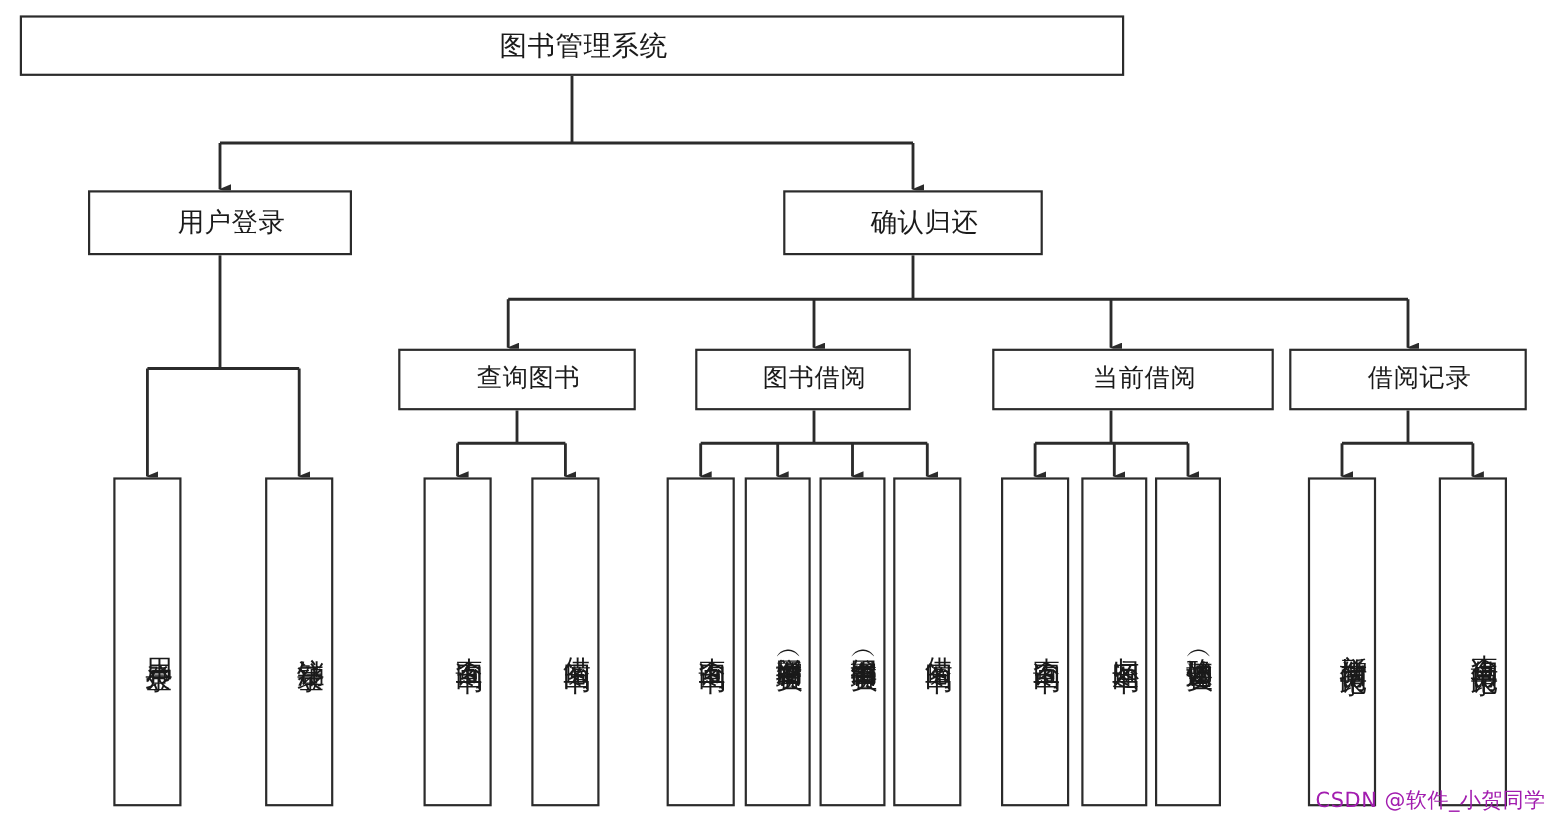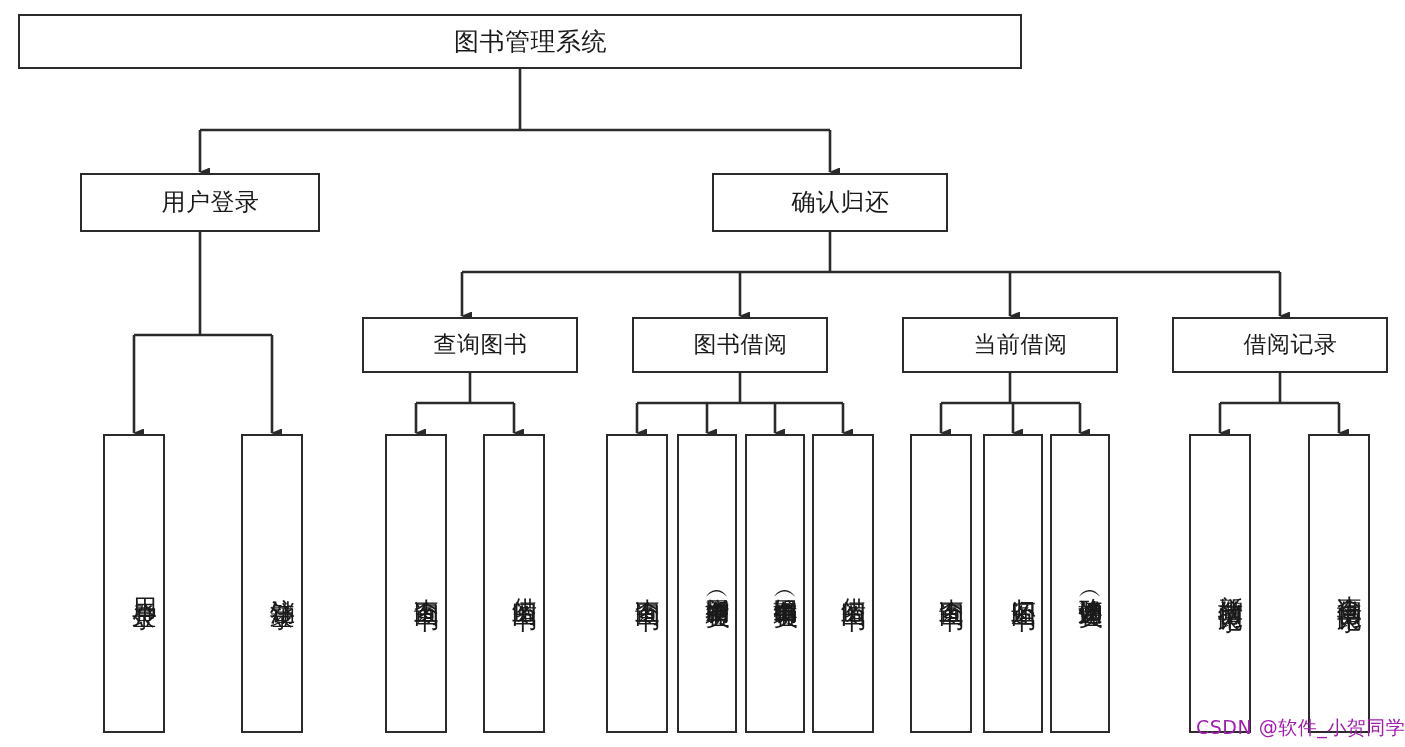--- a/index.html
+++ b/index.html
@@ -124,21 +124,21 @@
       </div>
       <div class="node-box lvl1" style="left: 712px; top: 173px; width: 236px; height: 59px;">
         <span class="node-label">确认归还</span>
       </div>
       <div class="node-box lvl2" style="left: 362px; top: 317px; width: 216px; height: 56px;">
         <span class="node-label">查询图书</span>
       </div>
       <div class="node-box lvl2" style="left: 632px; top: 317px; width: 196px; height: 56px;">
         <span class="node-label">图书借阅</span>
       </div>
-      <div class="node-box lvl2" style="left: 902px; top: 317px; width: 216px; height: 56px;">
+      <div class="node-box lvl2" style="left: 902px; top: 317px; width: 256px; height: 56px;">
         <span class="node-label">当前借阅</span>
       </div>
       <div class="node-box lvl2" style="left: 1172px; top: 317px; width: 216px; height: 56px;">
         <span class="node-label">借阅记录</span>
       </div>
       <div class="node-box lvl3 leaf" style="left: 103px; top: 434px; width: 62px; height: 299px;">
         <span class="node-label">用户登录</span>
       </div>
       <div class="node-box lvl3 leaf" style="left: 241px; top: 434px; width: 62px; height: 299px;">
         <span class="node-label">注销登录</span>

